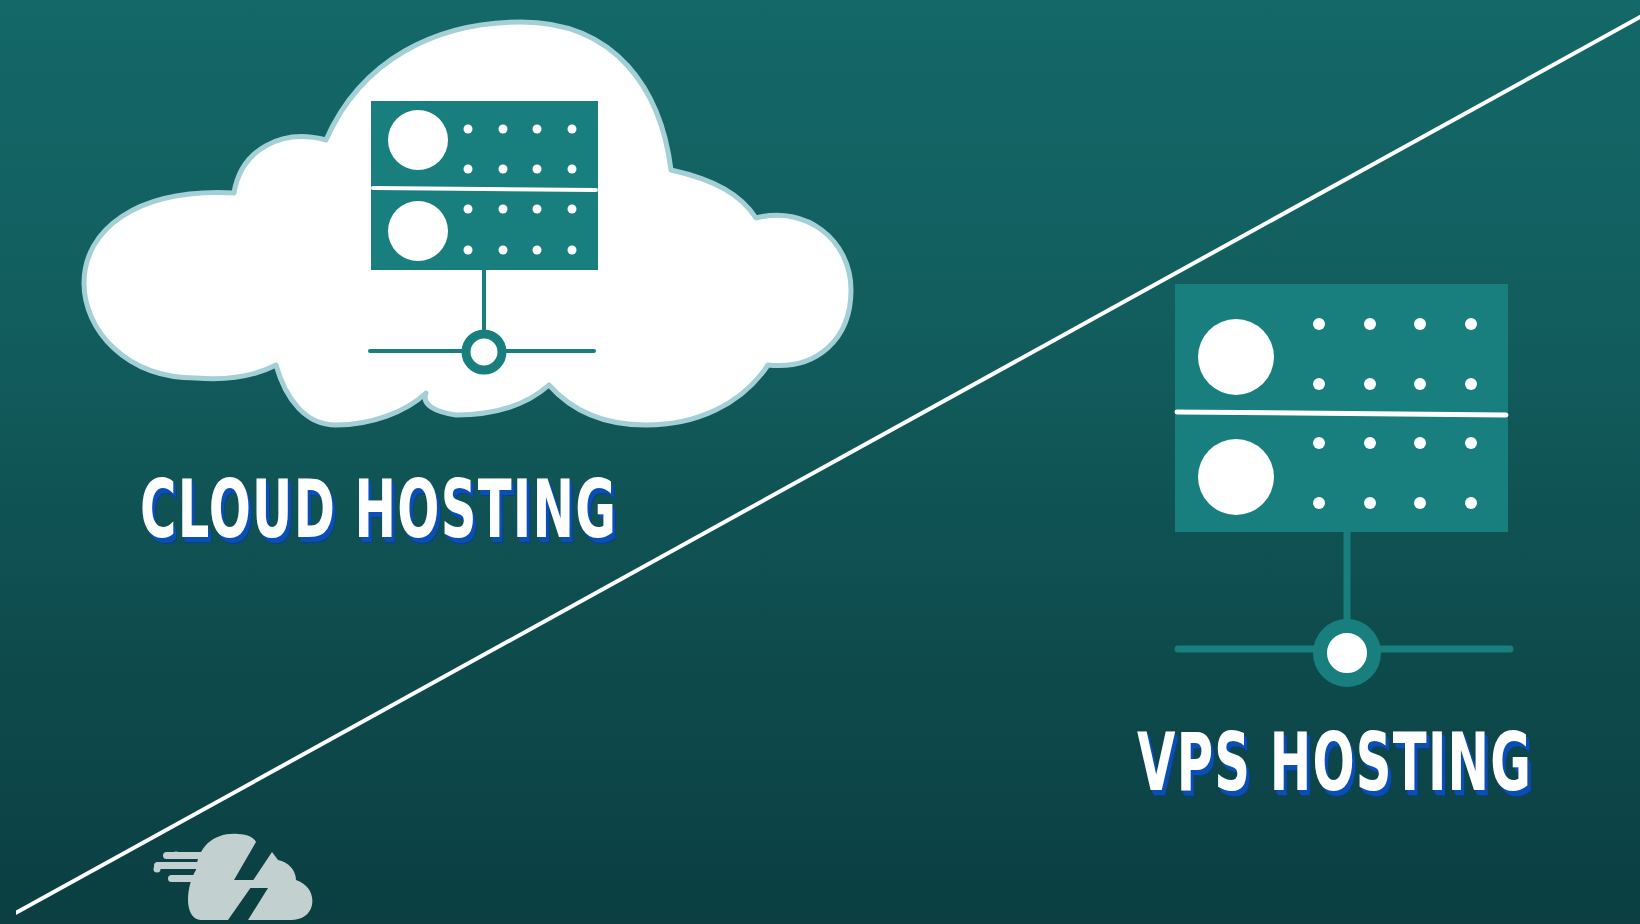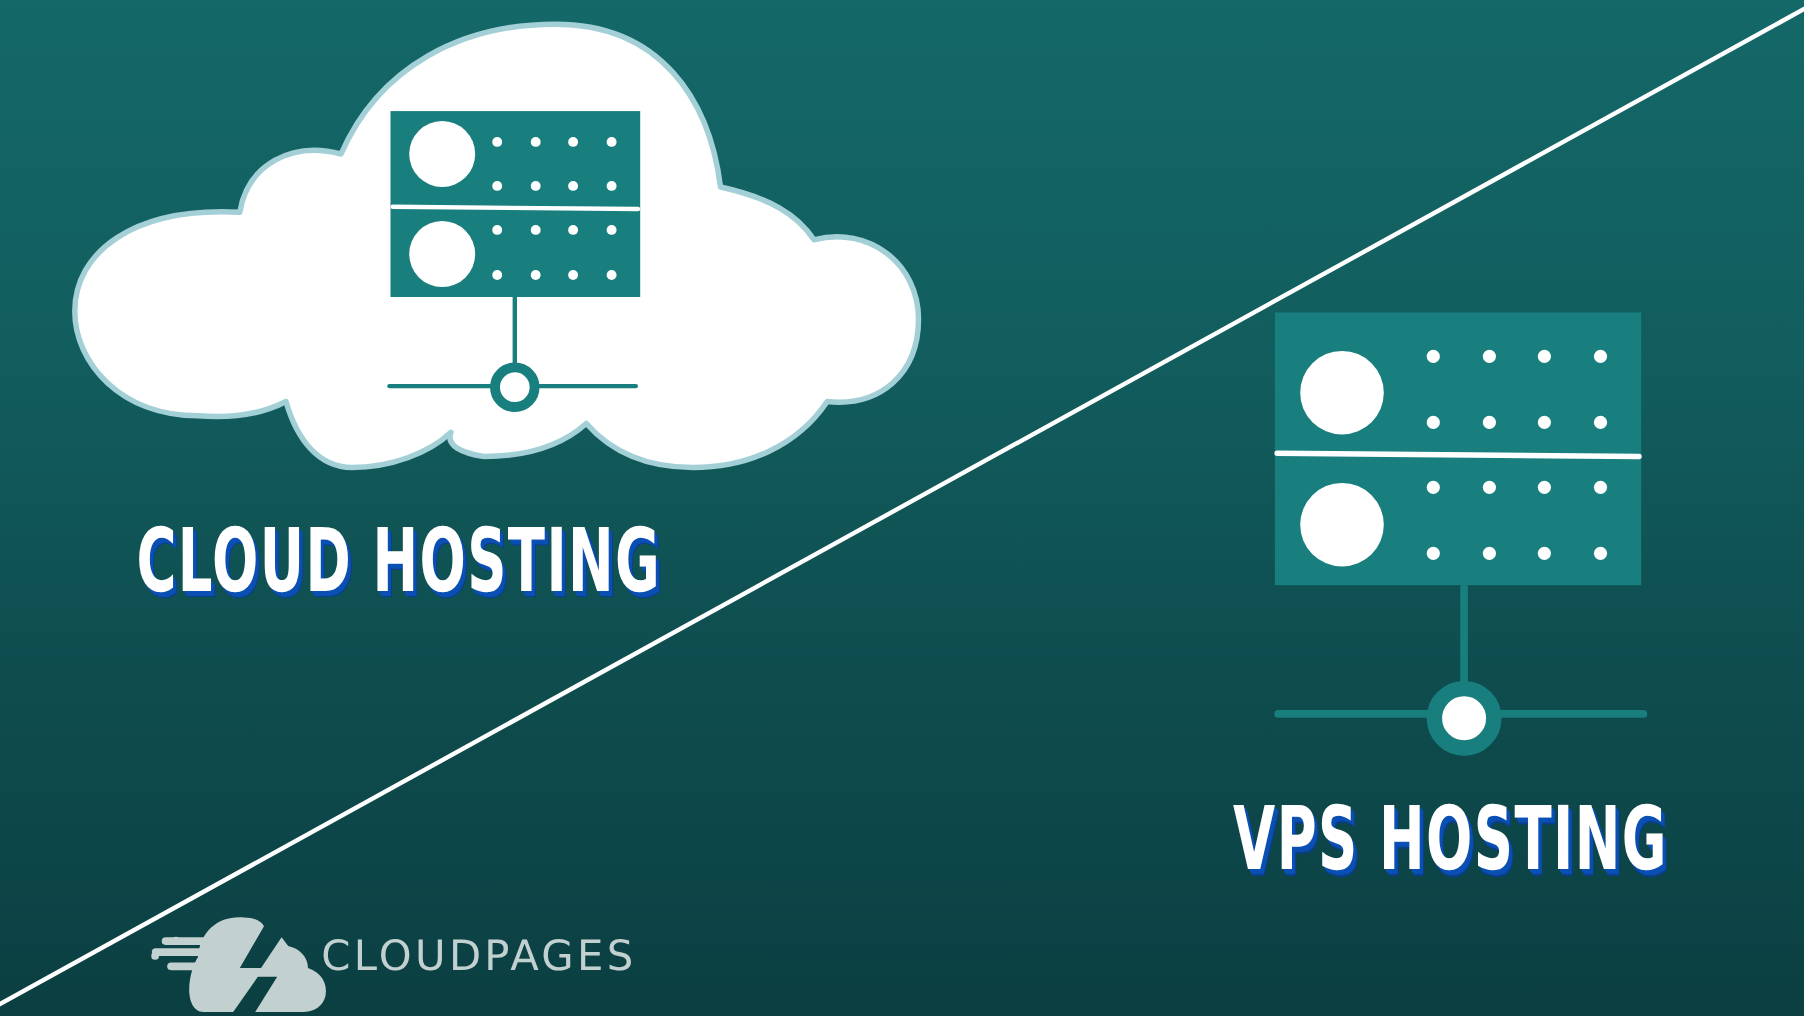--- a/index.html
+++ b/index.html
@@ -1,21 +1,21 @@
 <!DOCTYPE html>
 <html><head>
 <meta charset="utf-8">
 <style>
   html, body { margin: 0; padding: 0; }
   body {
     width: 1640px; height: 924px; overflow: hidden; position: relative;
     background: linear-gradient(180deg, #146868 0%, #125d5e 35%, #0e4b4d 70%, #0b3f42 100%);
     font-family: "DejaVu Sans", sans-serif;
   }
-  .stage { position: absolute; left: 0; top: 0; width: 1296px; height: 924px; }
+  .stage { position: absolute; left: 16px; top: 0; width: 1296px; height: 924px; }
   .title {
     position: absolute;
     font-family: "DejaVu Sans", sans-serif;
     font-weight: bold;
     color: #ffffff;
     letter-spacing: 2px;
     transform-origin: left top;
     white-space: nowrap;
     text-shadow: 3px 3px 0 #0a4fb3, 5px 5px 0 #0a4fb3, 6px 6px 0 #0a3e8a;
     line-height: 1;
@@ -120,15 +120,14 @@
       <rect x="147" y="852" width="48" height="7" rx="3.5"></rect>
       <rect x="138" y="862" width="54" height="7" rx="3.5"></rect>
       <rect x="152" y="875" width="38" height="7" rx="3.5"></rect>
       <circle cx="160" cy="855" r="3.5"></circle>
       <circle cx="141" cy="869" r="3.5"></circle>
     </g>
   </svg>
 
   <div class="title cloud">CLOUD HOSTING</div>
   <div class="title vps">VPS HOSTING</div>
-  <div class="brand">CLOUDPAGES</div>
 
 </div>
 
 </body></html>

